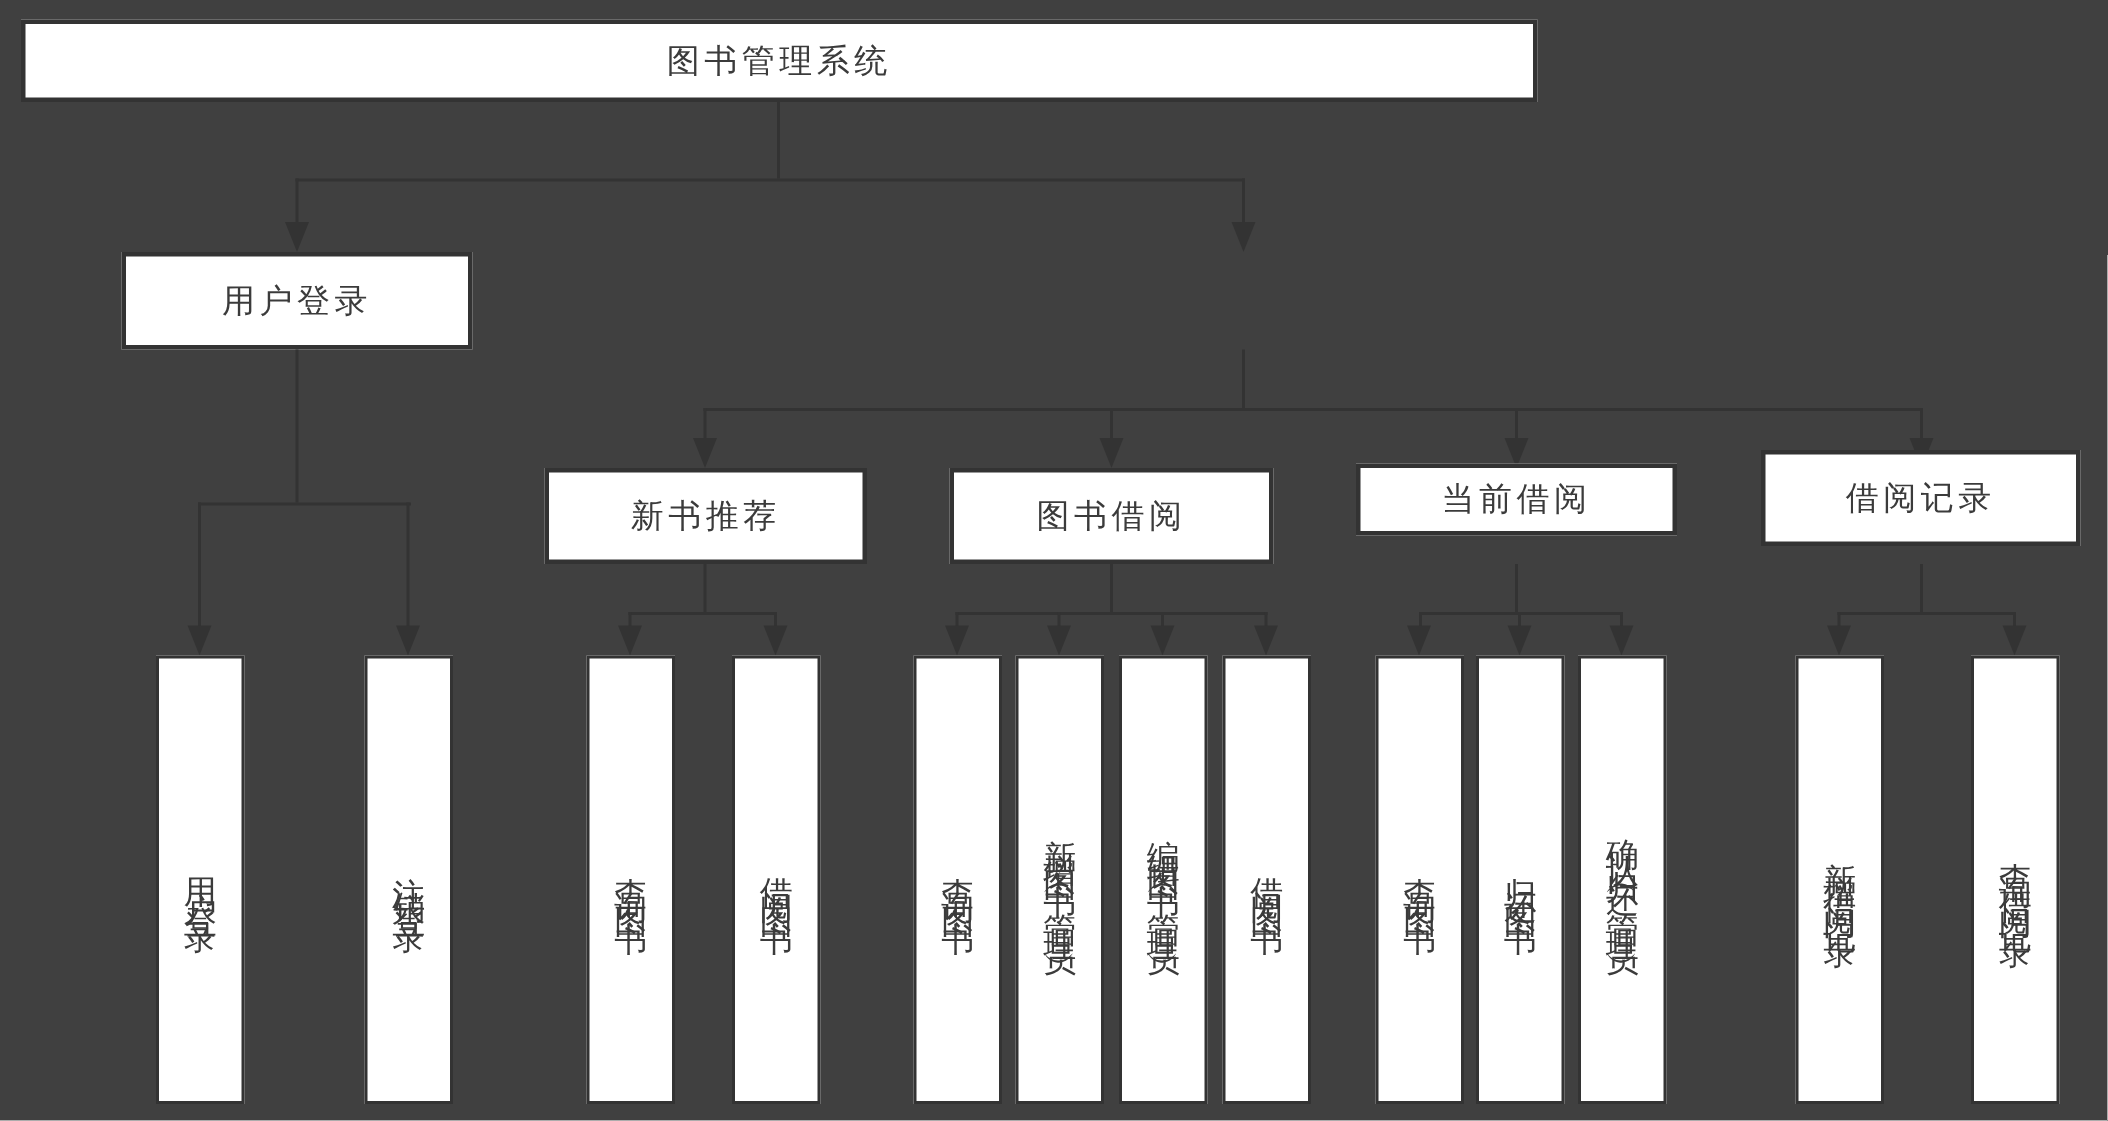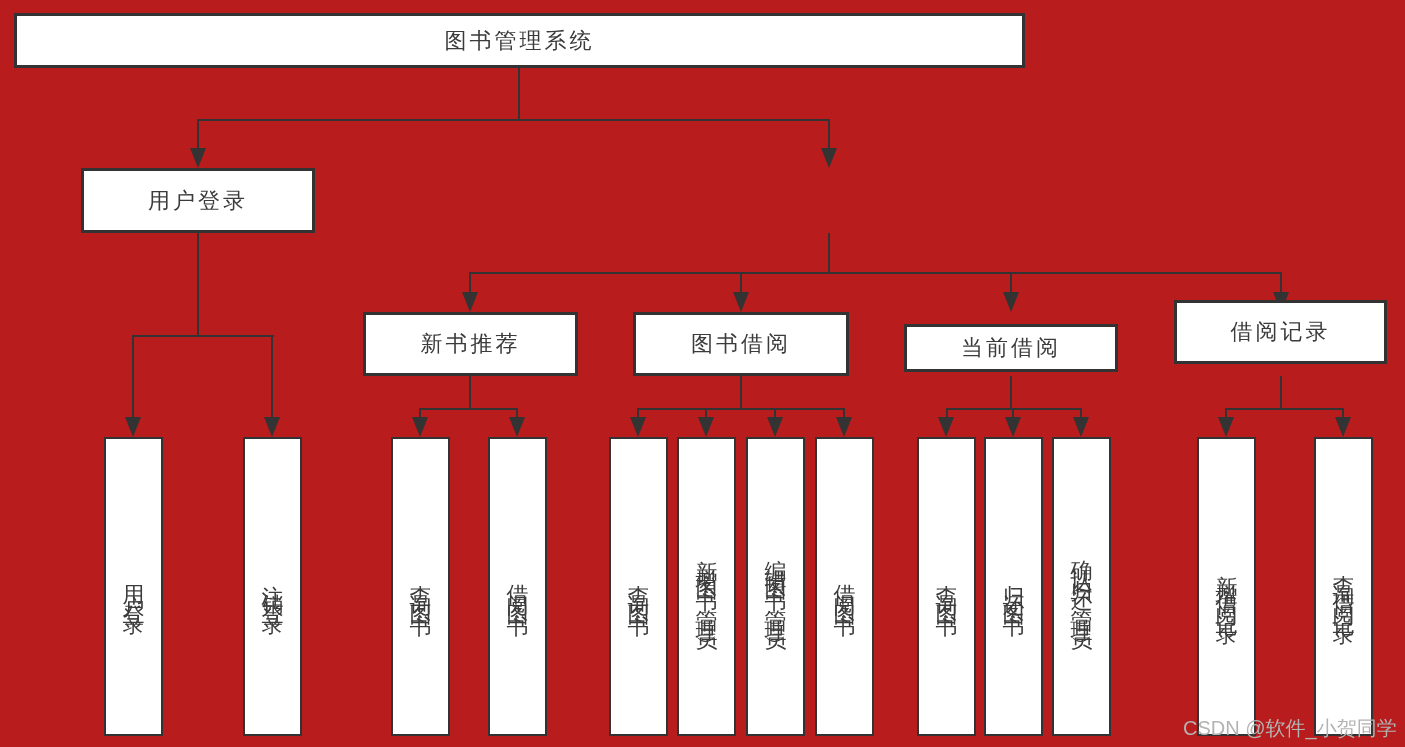--- a/index.html
+++ b/index.html
@@ -1,20 +1,20 @@
 <!DOCTYPE html>
 <html><head>
 <meta charset="utf-8">
 <style>
   html, body { margin: 0; padding: 0; background: #ffffff; }
   .canvas {
     position: relative;
     width: 1405px;
     height: 747px;
-    background: #b91c1c;
+    background: #404040;
     font-family: "Liberation Sans", "DejaVu Sans", sans-serif;
     overflow: hidden;
   }
   .box {
     position: absolute;
     box-sizing: border-box;
     border: 3px solid #333333;
     background: #ffffff;
     display: flex;
     align-items: center;
@@ -91,21 +91,21 @@
   <div class="ar" style="left:733px;top:292px"></div>
   <div class="ar" style="left:1003px;top:292px"></div>
   <div class="ar" style="left:1273px;top:292px"></div>
 
   <div class="box" style="left:633px;top:312px;width:216px;height:64px">
     <span class="hlabel">图书借阅</span>
   </div>
   <div class="box" style="left:363px;top:312px;width:215px;height:64px">
     <span class="hlabel">新书推荐</span>
   </div>
-  <div class="box" style="left:904px;top:324px;width:214px;height:48px">
+  <div class="box" style="left:904px;top:309px;width:214px;height:48px">
     <span class="hlabel">当前借阅</span>
   </div>
   <div class="box" style="left:1174px;top:300px;width:213px;height:64px">
     <span class="hlabel">借阅记录</span>
   </div>
 
   <div class="vl" style="left:469px;top:376px;height:33px"></div>
   <div class="vl" style="left:740px;top:376px;height:33px"></div>
   <div class="vl" style="left:1010px;top:376px;height:33px"></div>
   <div class="vl" style="left:1280px;top:376px;height:33px"></div>
@@ -177,15 +177,14 @@
     <span class="vlabel">确认归还（管理员）</span>
   </div>
 
   <div class="box leaf" style="left:1197px">
     <span class="vlabel">新增借阅记录</span>
   </div>
   <div class="box leaf" style="left:1314px">
     <span class="vlabel">查询借阅记录</span>
   </div>
 
-  <div class="watermark">CSDN @软件_小贺同学</div>
 
 </div>
 
 </body></html>

